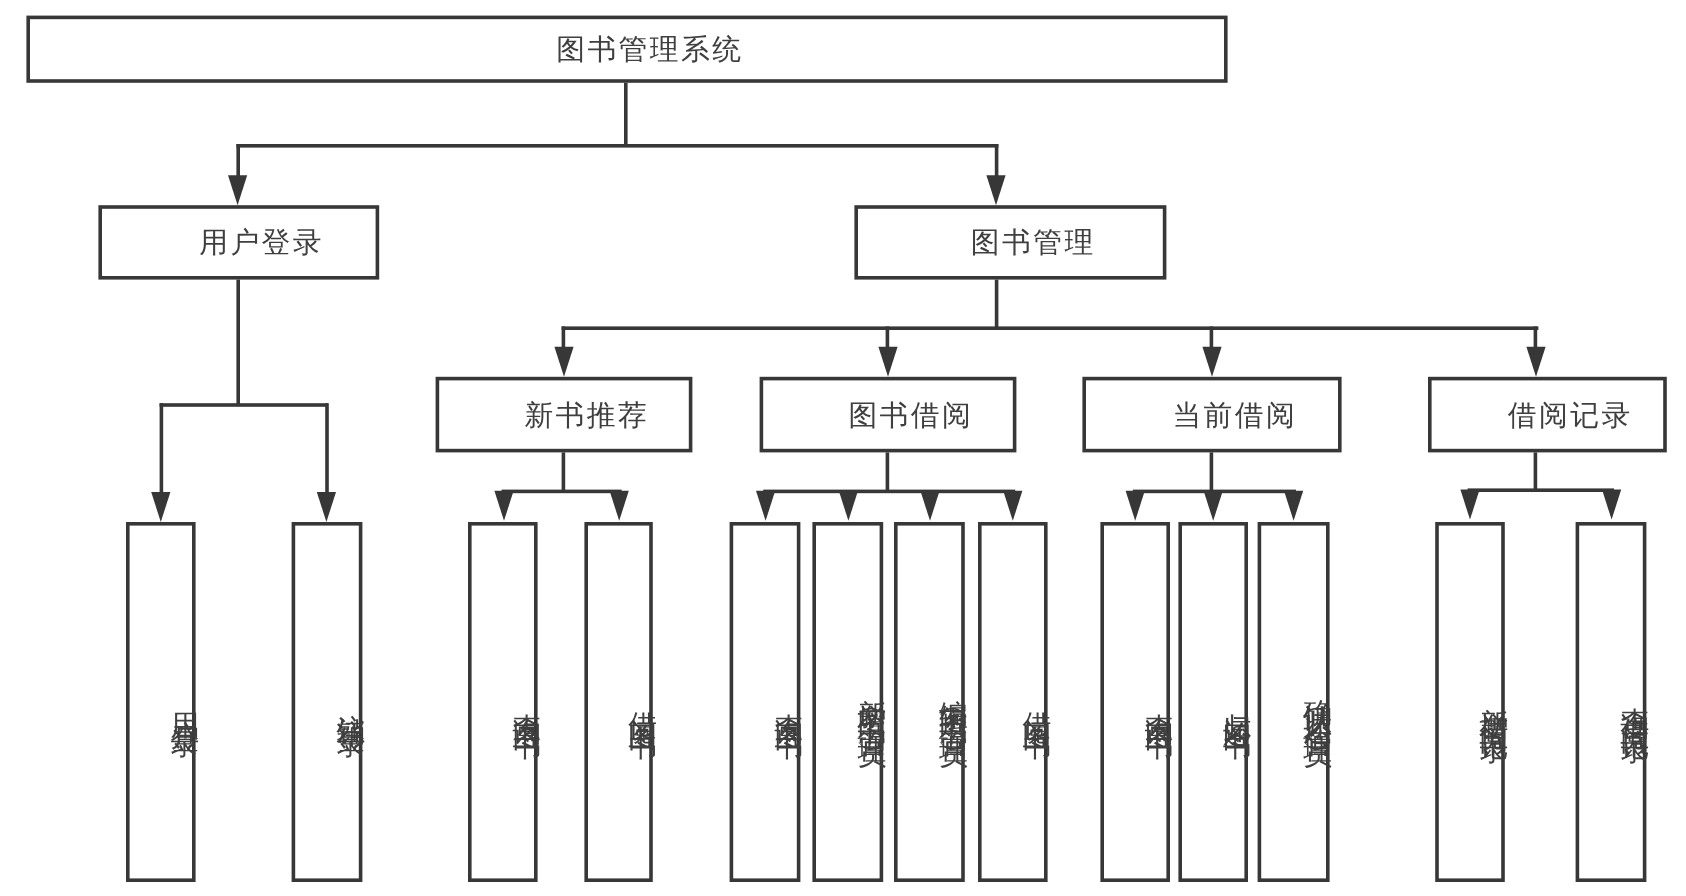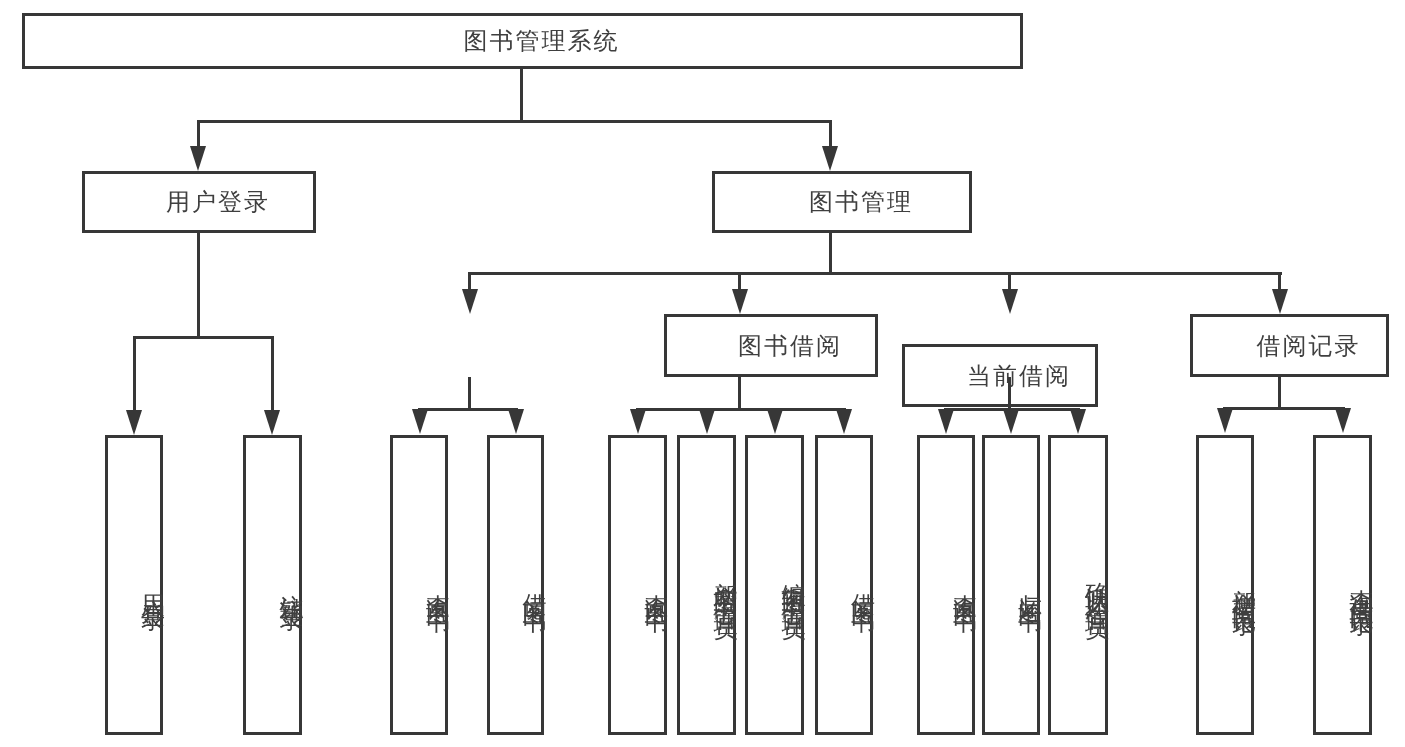--- a/index.html
+++ b/index.html
@@ -90,22 +90,23 @@
     <div class="vline" style="left:468px; top:272px; height:18px;"></div>
     <div class="arrow" style="left:462px; top:289px;"></div>
     <div class="vline" style="left:738px; top:272px; height:18px;"></div>
     <div class="arrow" style="left:732px; top:289px;"></div>
     <div class="vline" style="left:1008px; top:272px; height:18px;"></div>
     <div class="arrow" style="left:1002px; top:289px;"></div>
     <div class="vline" style="left:1278px; top:272px; height:18px;"></div>
     <div class="arrow" style="left:1272px; top:289px;"></div>
   </div>
 
-  <div class="box" style="left:633px; top:314px; width:214px; height:63px;margin-left:31px;">图书借阅</div>
-  <div class="box" style="left:902px; top:314px; width:196px; height:63px;margin-top:30px;">当前借阅</div>
+  <div class="box" style="left:363px; top:314px; width:214px; height:63px;">新书推荐</div>
+  <div class="box" style="left:633px; top:314px; width:214px; height:63px;">图书借阅</div>
+  <div class="box" style="left:902px; top:314px; width:216px; height:63px;">当前借阅</div>
   <div class="box" style="left:1172px; top:314px; width:199px; height:63px;margin-left:18px;">借阅记录</div>
 
   <div>
     <div class="vline" style="left:468px; top:377px; height:33px;"></div>
     <div class="hline" style="left:418px; top:408px; width:100px;"></div>
     <div class="arrow" style="left:412px; top:409px;"></div>
     <div class="arrow" style="left:508px; top:409px;"></div>
   </div>
 
   <div>

